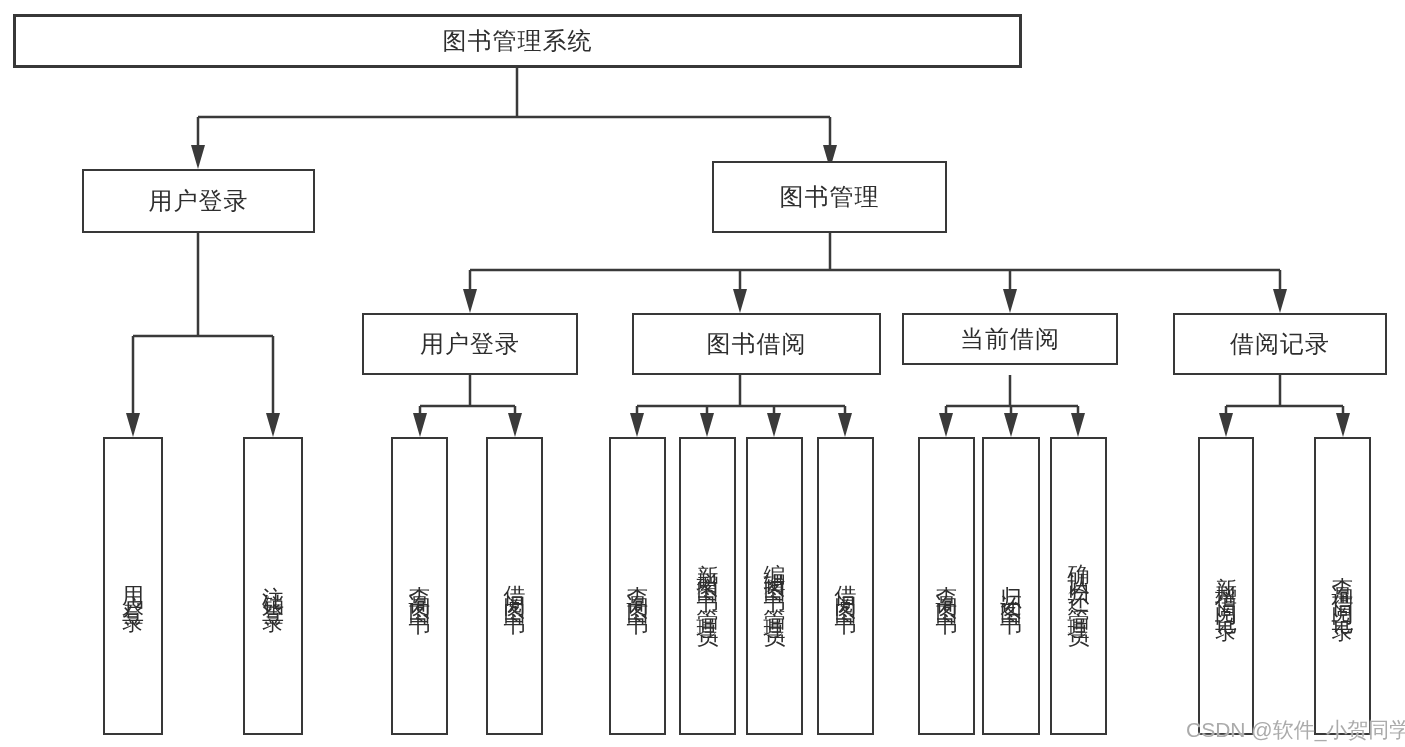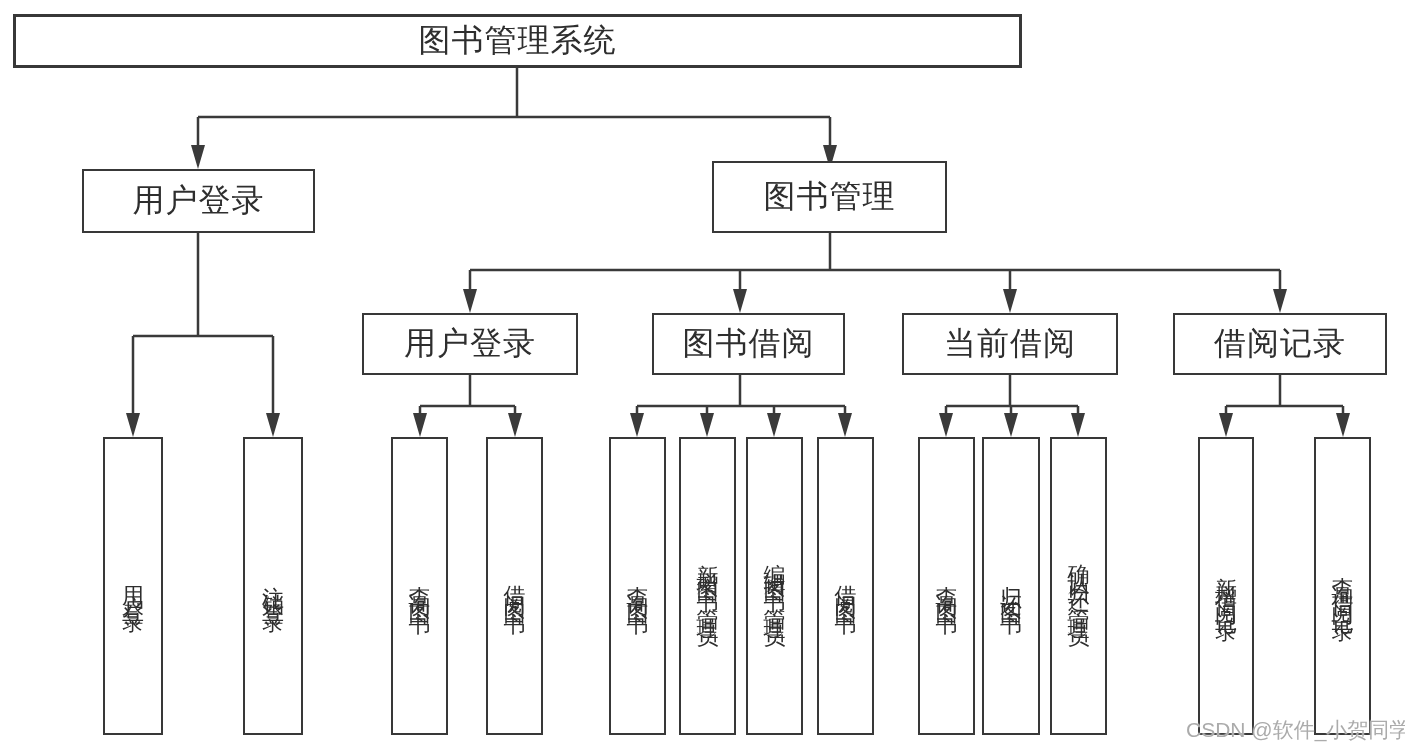--- a/index.html
+++ b/index.html
@@ -34,21 +34,21 @@
   .node {
     position: absolute;
     box-sizing: border-box;
     background: #ffffff;
     border: 2px solid #383838;
     display: flex;
     align-items: center;
     justify-content: center;
   }
   .hbox .label {
-    font-size: 32px;
+    font-size: 24px;
     color: #2e2e2e;
     letter-spacing: 1px;
     white-space: nowrap;
   }
   .root {
     border-width: 3px;
   }
   .vbox .label {
     writing-mode: vertical-rl;
     text-orientation: mixed;
@@ -130,24 +130,24 @@
   <div class="node hbox" style="left:82px;top:169px;width:233px;height:64px">
     <span class="label">用户登录</span>
   </div>
   <div class="node hbox" style="left:712px;top:161px;width:235px;height:72px">
     <span class="label">图书管理</span>
   </div>
 
   <div class="node hbox" style="left:362px;top:313px;width:216px;height:62px">
     <span class="label">用户登录</span>
   </div>
-  <div class="node hbox" style="left:652px;top:313px;width:193px;height:62px">
+  <div class="node hbox" style="left:632px;top:313px;width:249px;height:62px">
     <span class="label">图书借阅</span>
   </div>
-  <div class="node hbox" style="left:902px;top:313px;width:216px;height:62px">
+  <div class="node hbox" style="left:902px;top:313px;width:216px;height:52px">
     <span class="label">当前借阅</span>
   </div>
   <div class="node hbox" style="left:1173px;top:313px;width:214px;height:62px">
     <span class="label">借阅记录</span>
   </div>
 
   <div class="node vbox" style="left:103px;top:437px;width:60px;height:298px">
     <span class="label">用户登录</span>
   </div>
   <div class="node vbox" style="left:243px;top:437px;width:60px;height:298px">

